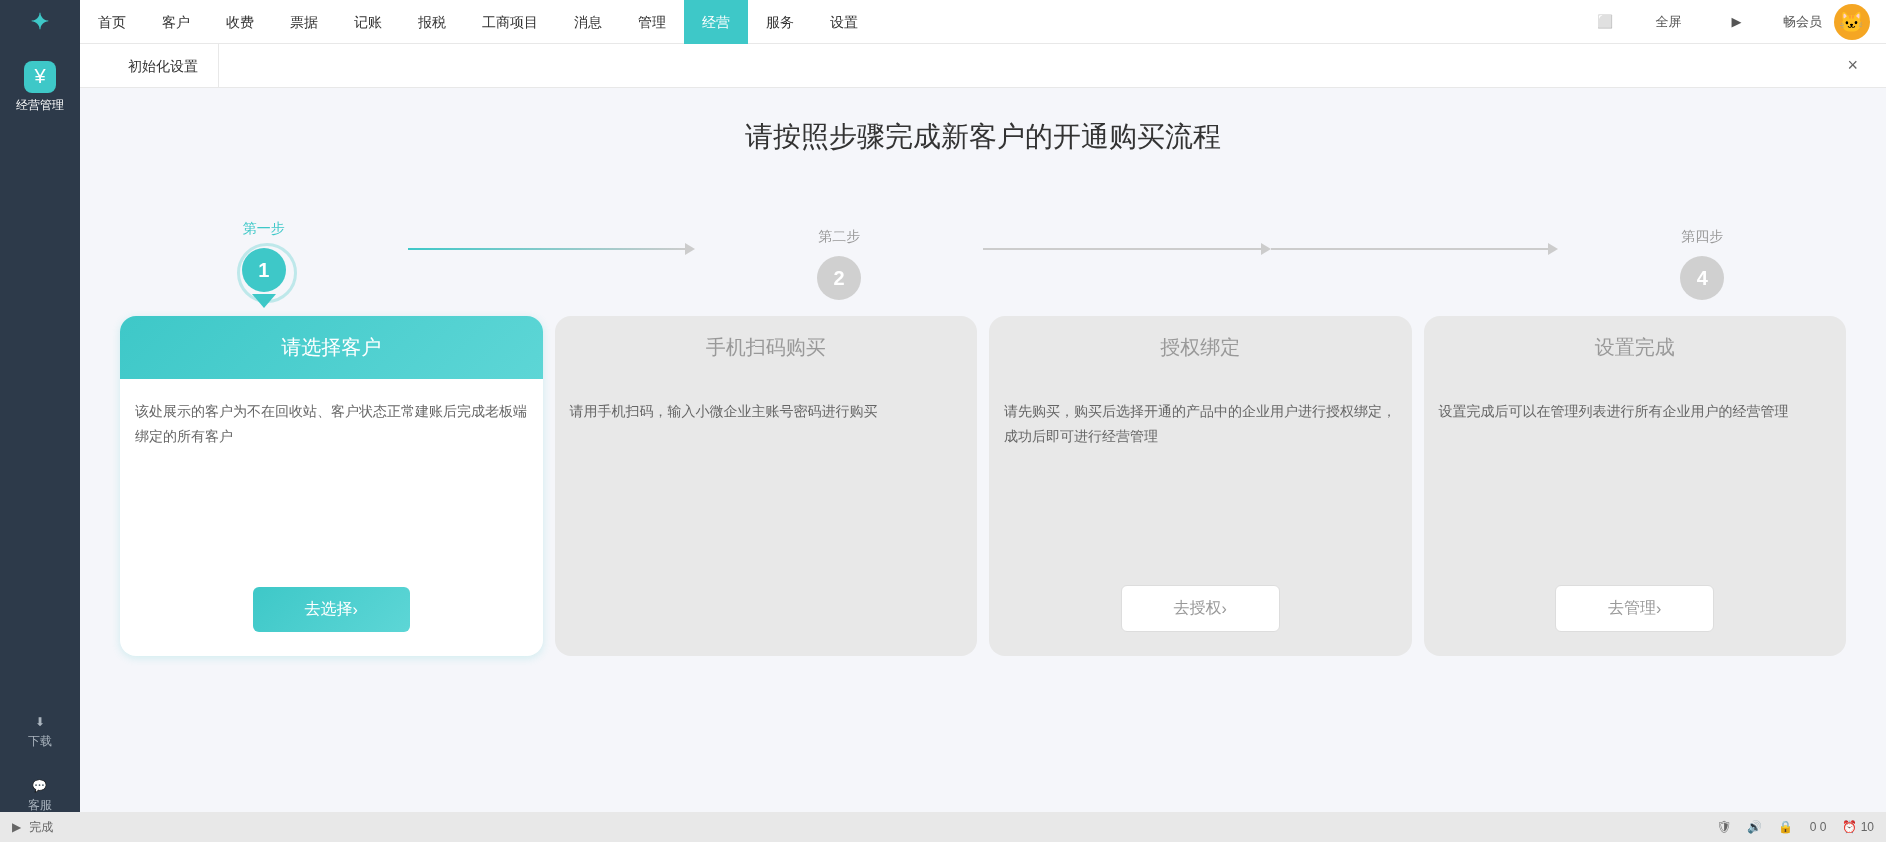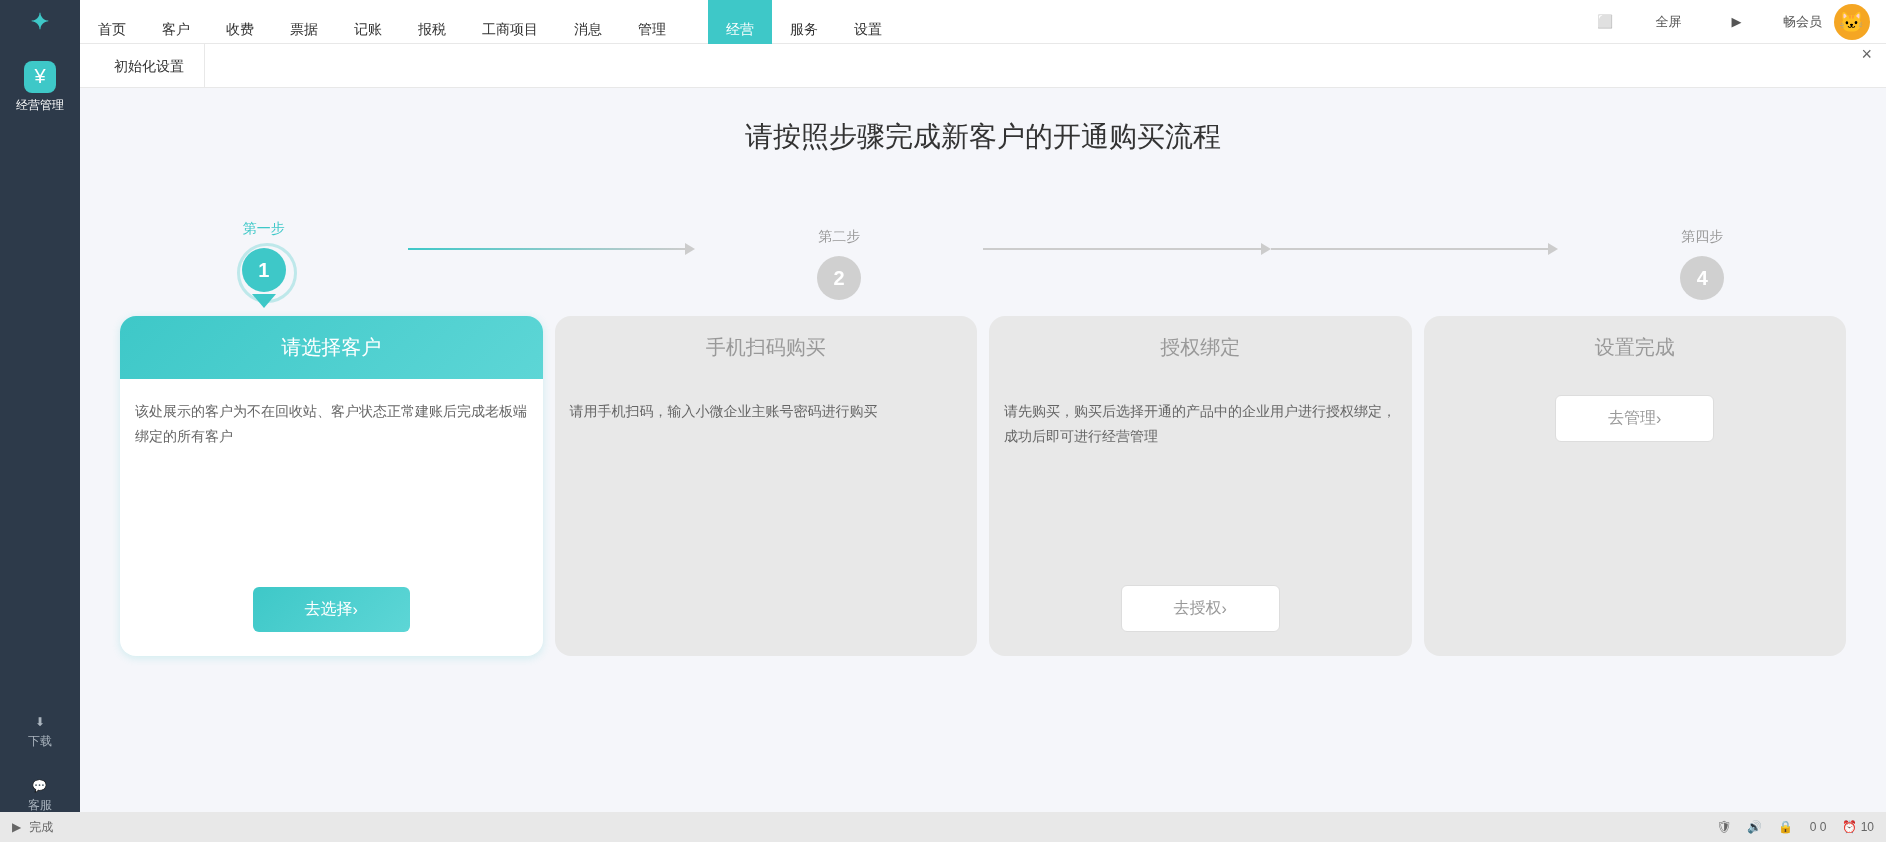--- a/index.html
+++ b/index.html
@@ -8,32 +8,31 @@
     
     .top-nav {
       background: #fff;
       height: 44px;
       display: flex;
       align-items: center;
       border-bottom: 1px solid #e8e8e8;
       padding: 0 0 0 80px;
     }
     .top-nav-item {
-      padding: 7px 18px;
+      padding: 0 18px;
       height: 44px;
       line-height: 44px;
       font-size: 14px;
       color: #333;
       cursor: pointer;
       white-space: nowrap;
     }
     .top-nav-item.active {
       background: #3ec8c8;
       color: #fff;
-      margin-left: 24px;
     }
     .top-nav-right {
       margin-left: auto;
       display: flex;
       align-items: center;
       padding-right: 16px;
       gap: 12px;
     }
     .top-nav-right span {
       font-size: 13px;
@@ -124,21 +123,22 @@
       background: #f5f6fa;
       display: flex;
       flex-direction: column;
     }
 
     
     .tab-bar {
       background: #fff;
       height: 44px;
       display: flex;
-      padding: 0 14px;
+      align-items: center;
+      padding: 0 28px;
       border-bottom: 1px solid #e8e8e8;
       gap: 0;
     }
     .tab-item {
       height: 44px;
       line-height: 44px;
       padding: 0 20px;
       font-size: 14px;
       color: #333;
       cursor: pointer;
@@ -444,20 +444,21 @@
         <div class="card-footer">
           <button class="btn-action btn-outline">
             <span>去授权</span>
             <span> ›</span>
           </button>
         </div>
       </div>
 
       <div class="step-card">
         <div class="card-header">设置完成</div>
+        <div class="card-body">设置完成后可以在管理列表进行所有企业用户的经营管理</div>
         <div class="card-footer">
           <button class="btn-action btn-outline">
             <span>去管理</span>
             <span> ›</span>
           </button>
         </div>
       </div>
 
     </div>
   </div>

